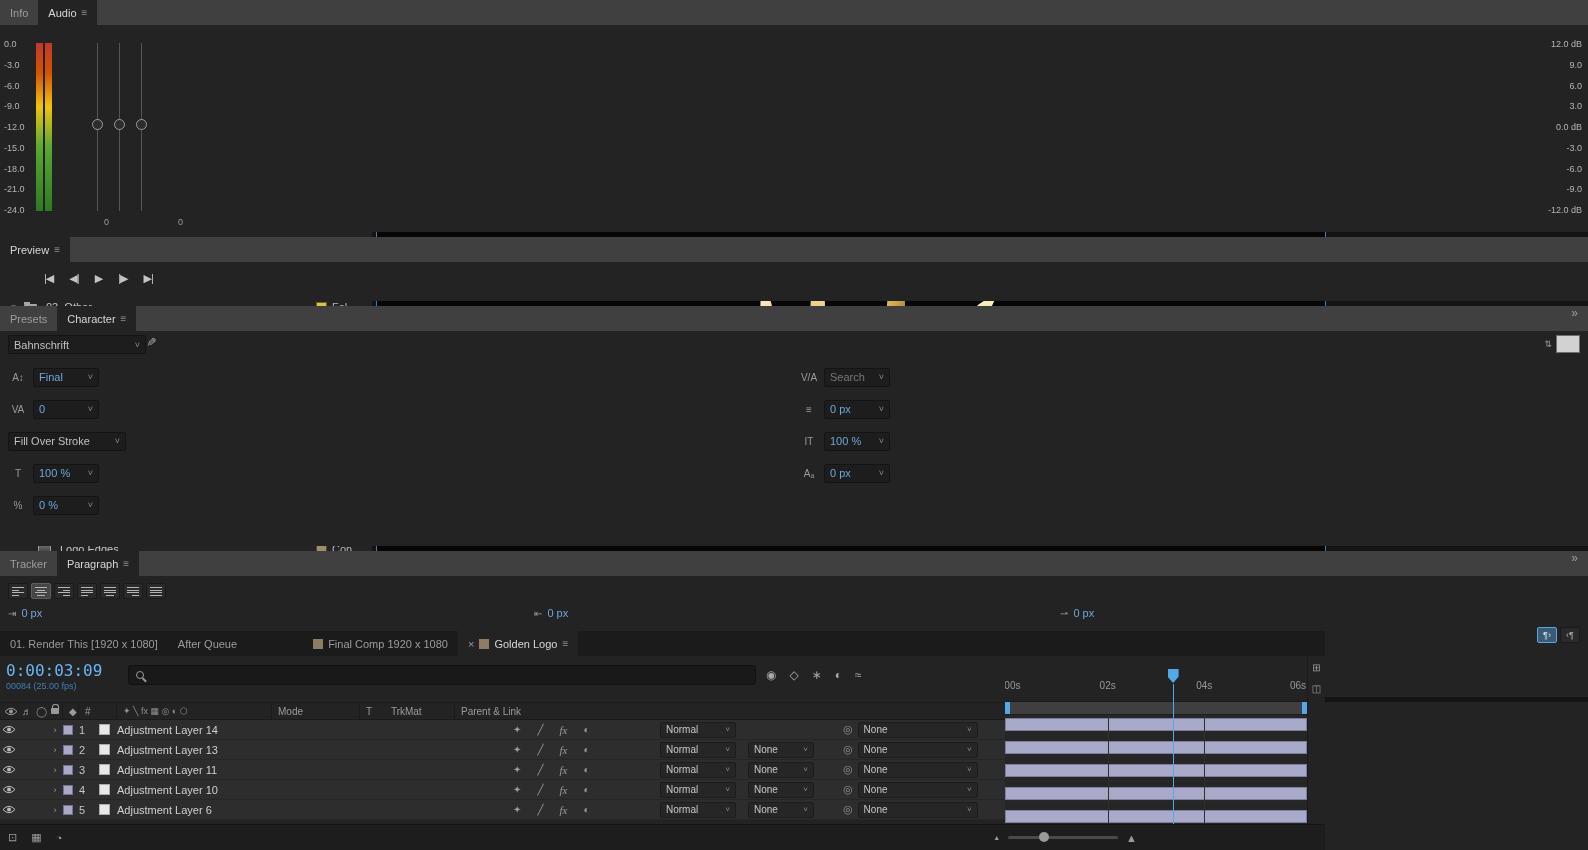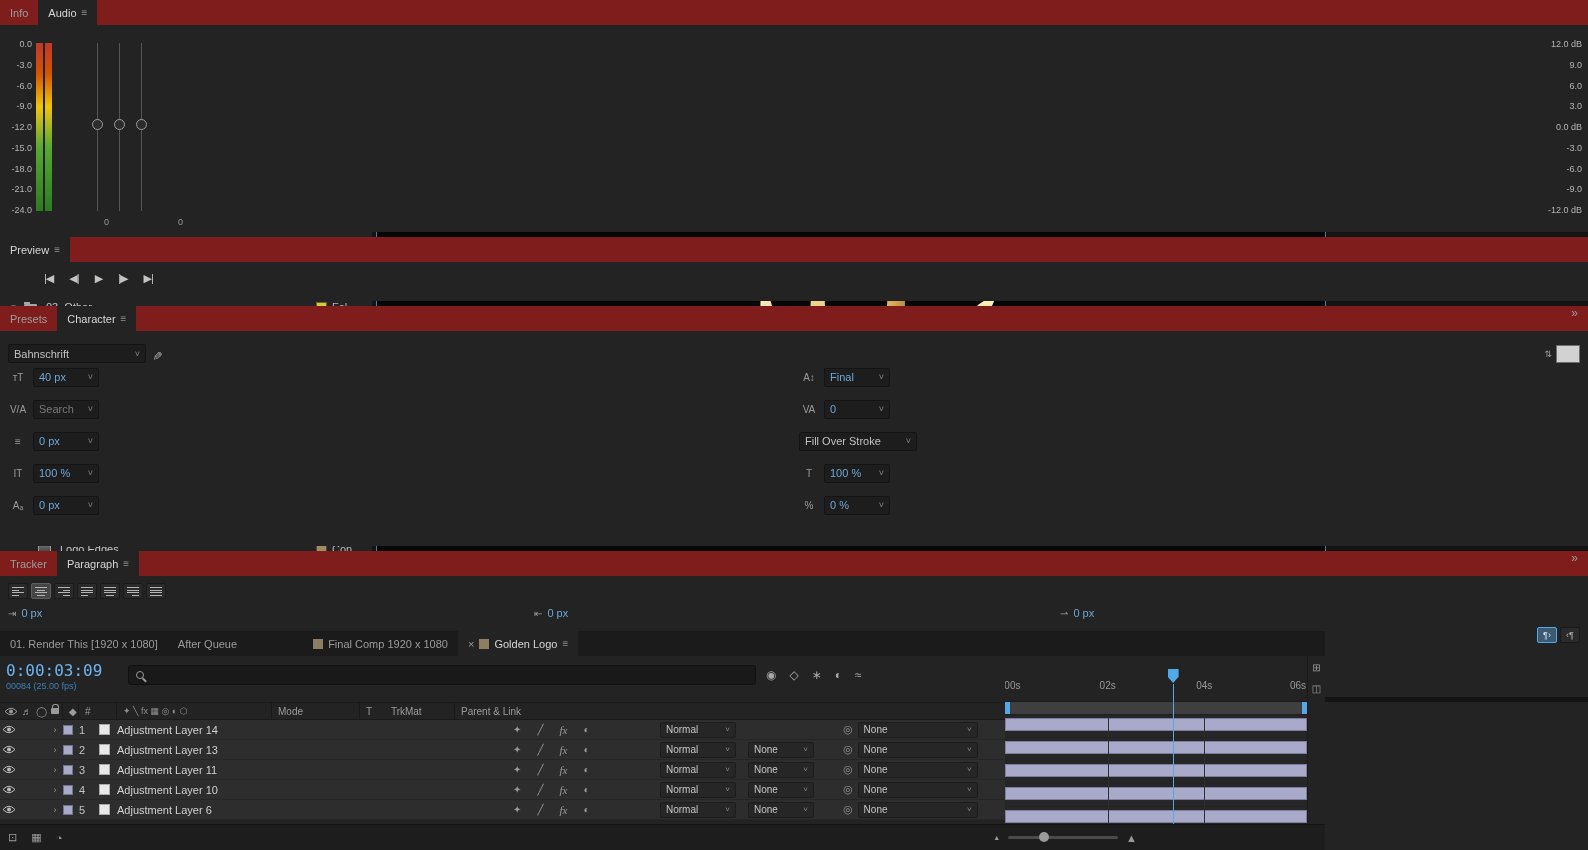--- a/index.html
+++ b/index.html
@@ -34,21 +34,21 @@
 .overflow-glyph{color:#9a9a9a;font-size:12px;padding:0 10px}
 .panel-btn{width:24px;height:20px;border:1px solid #4a4a4a;border-radius:2px;display:grid;place-items:center;color:#b5b5b5;font-size:11px;margin-right:12px}
 .search-help{width:214px;height:20px;background:#262626;border:1px solid #1b1b1b;border-radius:3px;display:flex;align-items:center;gap:7px;padding:0 7px;margin-right:4px}
 .mag{width:8px;height:8px;border:1.5px solid #9a9a9a;border-radius:50%;position:relative;flex:none}
 .mag::after{content:"";position:absolute;width:5px;height:1.5px;background:#9a9a9a;transform:rotate(45deg);right:-4px;bottom:-2px}
 .search-help input{flex:1;background:transparent;border:none;outline:none;color:#cfcfcf;font-size:12px;font-family:inherit}
 .search-help input::placeholder{color:#8f8f8f}
 
 
 .panel{position:absolute;background:#232323}
-.tabbar{height:25px;background:#7f1d1d;display:flex;align-items:stretch;font-size:11px;color:#9c9c9c}
+.tabbar{height:25px;background:#404040;display:flex;align-items:stretch;font-size:11px;color:#9c9c9c}
 .tab{display:flex;align-items:center;gap:5px;padding:0 10px;white-space:nowrap}
 .tab.active{background:#232323;color:#d6d6d6}
 .panel-menu{color:#8f8f8f;font-size:10px}
 .tab-close{color:#9a9a9a;font-size:11px}
 .comp-sq{width:10px;height:10px;background:#8d7d62;flex:none}
 .lock{width:8px;height:6px;background:#9a9a9a;border-radius:1px;position:relative;margin-top:4px;flex:none}
 .lock::before{content:"";position:absolute;top:-4px;left:1px;width:5px;height:4px;border:1px solid #9a9a9a;border-bottom:none;border-radius:3px 3px 0 0}
 .blue{color:#53a9e8}
 
 
@@ -101,33 +101,33 @@
 
 
 #right-panel{left:1330px;top:84px;width:258px;height:766px;background:#141414}
 .rsec{position:absolute;left:0;right:0;background:#232323}
 #sec-audio{top:0;height:232px}
 #sec-preview{top:237px;height:64px}
 #sec-character{top:306px;height:240px}
 #sec-paragraph{top:551px;height:146px}
 #sec-filler{top:702px;bottom:0}
 .audio-body{position:relative;height:207px}
-.meter-scale{position:absolute;left:4px;top:14px;height:176px;width:28px;display:flex;flex-direction:column;justify-content:space-between;text-align:right;font-size:9px;color:#b5b5b5}
+.meter-scale{position:absolute;left:4px;top:14px;height:176px;width:28px;display:flex;flex-direction:column;justify-content:space-between;font-size:9px;color:#b5b5b5}
 .meters{position:absolute;left:36px;top:18px;height:168px;display:flex;gap:2px}
 .meter-bar{width:7px;background:linear-gradient(#c0392b,#d35400 18%,#f1c40f 38%,#58a832 62%,#2d7a22 100%)}
 .slider-track{position:absolute;top:18px;height:168px;width:1px;background:#555}
 .knob{position:absolute;width:11px;height:11px;border:1px solid #9d9d9d;border-radius:50%;background:#2c2c2c}
 .slider-scale{position:absolute;right:6px;top:14px;height:176px;width:52px;display:flex;flex-direction:column;justify-content:space-between;text-align:right;font-size:9px;color:#b5b5b5}
 .audio-zero{position:absolute;font-size:9px;color:#9a9a9a;top:192px}
 .transport{display:flex;align-items:center;gap:16px;padding:10px 0 0 44px;color:#c3c3c3;font-size:11px}
 .tr-btn{letter-spacing:-1px}
 
 
 .char-body{padding:4px 8px}
-.char-row{display:flex;align-items:flex-end;gap:6px;height:28px}
+.char-row{display:flex;align-items:flex-start;height:28px}
 .char-grid{display:grid;grid-template-columns:1fr 1fr;gap:4px 10px}
 .cell{display:flex;align-items:center;gap:5px;height:28px}
 .cicon{width:20px;color:#9a9a9a;font-size:10px;text-align:center;flex:none}
 .cdd{height:19px;background:#1d1d1d;border:1px solid #141414;border-radius:2px;display:flex;align-items:center;padding:0 5px;gap:4px}
 .cdd::after{content:"˅";color:#8a8a8a;font-size:9px;margin-left:auto}
 .val{color:#6ea7d8}
 .val.dim{color:#787878}
 .w66{width:66px}.w112{width:118px}.w138{width:138px}
 .eyedrop{color:#b0b0b0;font-size:12px;transform:rotate(90deg)}
 .swatch-cluster{margin-left:auto;display:flex;align-items:center;gap:4px}
@@ -634,26 +634,20 @@
               <span>Bahnschrift</span>
             </span>
           <span class="eyedrop">✎</span>
           <div class="swatch-cluster">
             <span class="swap-icon">⇅</span>
             <span class="fill-swatch"></span>
           </div>
         </div>
         <div class="char-grid">
           <div class="cell">
-            <span class="cicon">тT</span>
-            <span class="cdd w66">
-                <span class="val">40 px</span>
-              </span>
-          </div>
-          <div class="cell">
             <span class="cicon">A↕</span>
             <span class="cdd w66">
                 <span class="val">Final</span>
               </span>
           </div>
           <div class="cell">
             <span class="cicon">V/A</span>
             <span class="cdd w66">
                 <span class="val dim">Search</span>
               </span>

